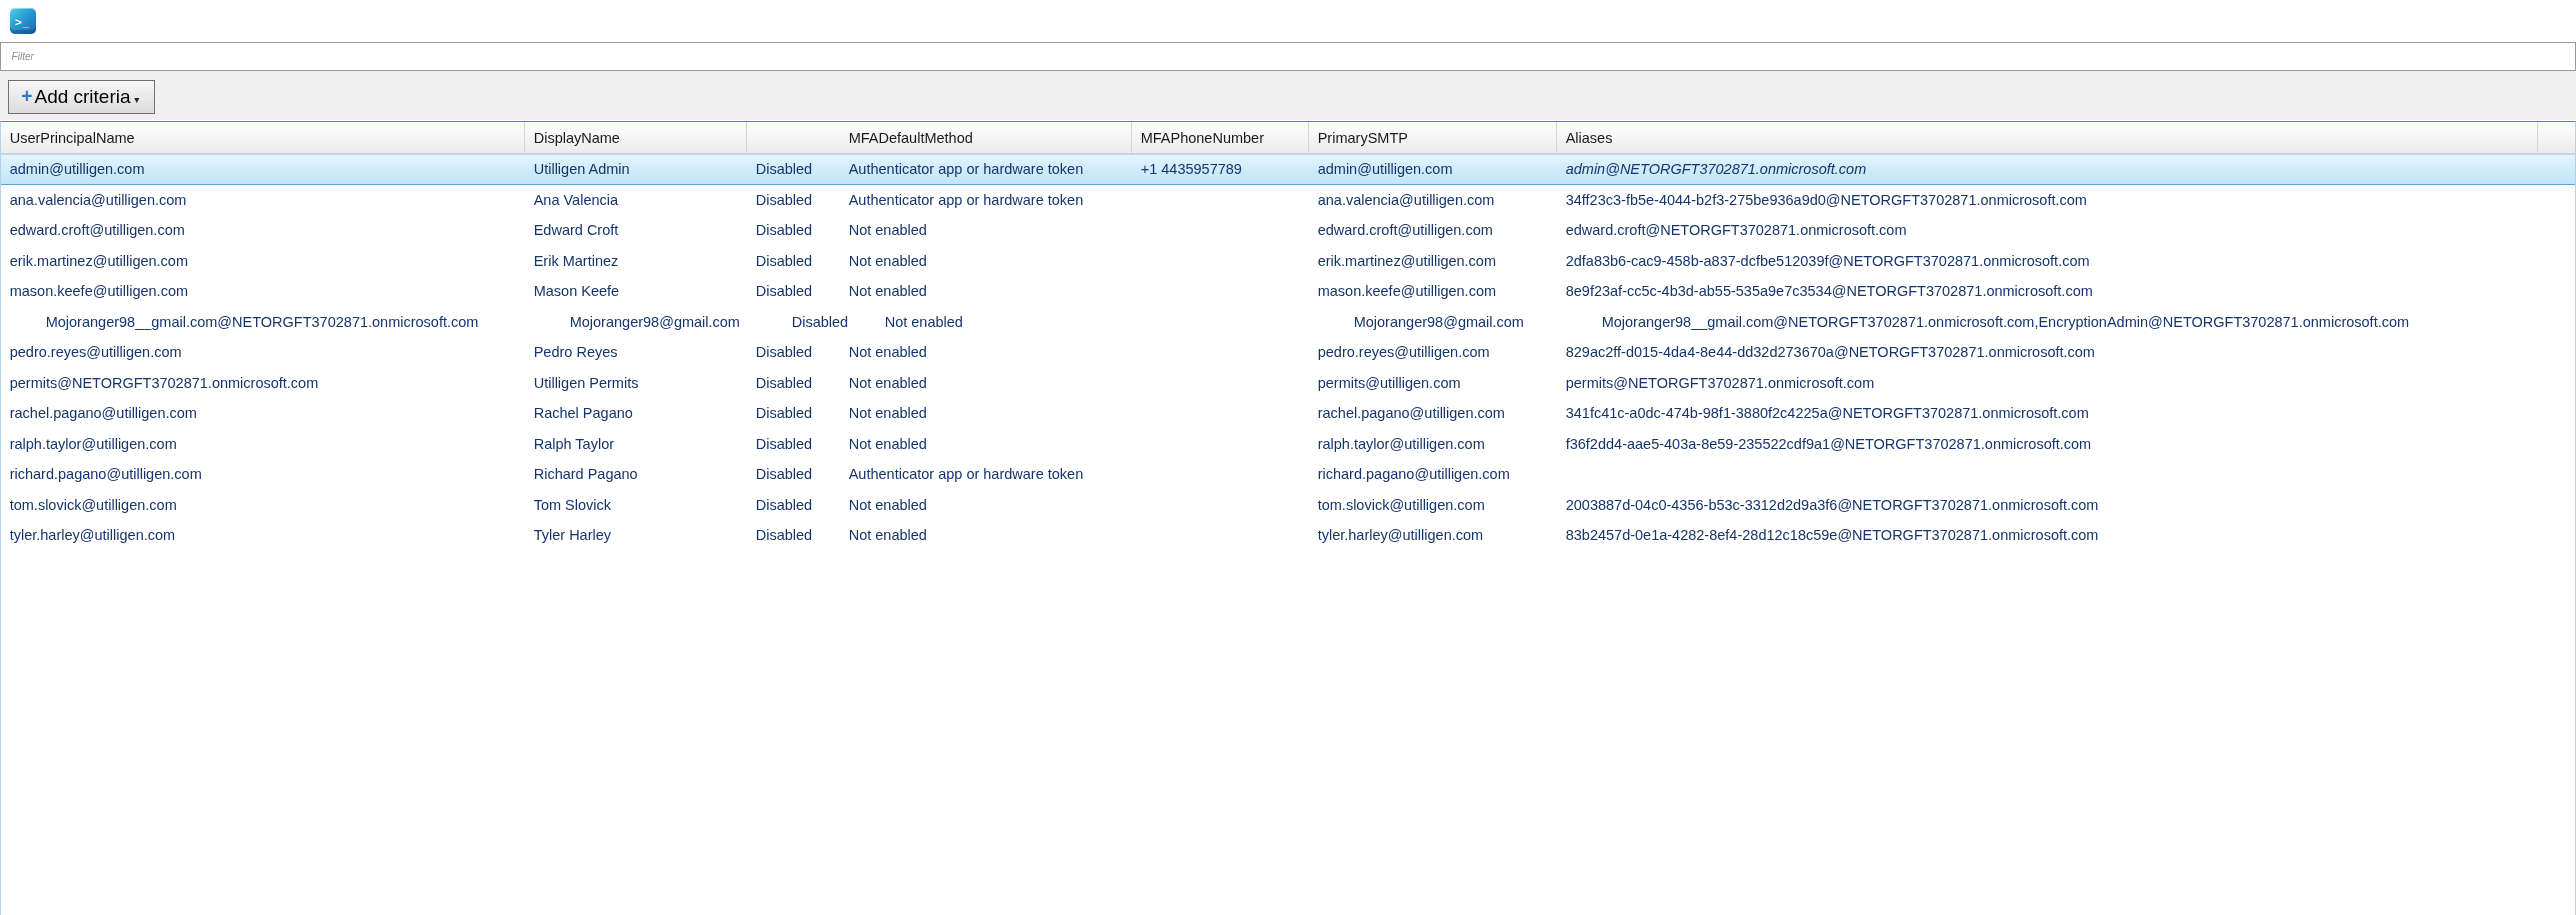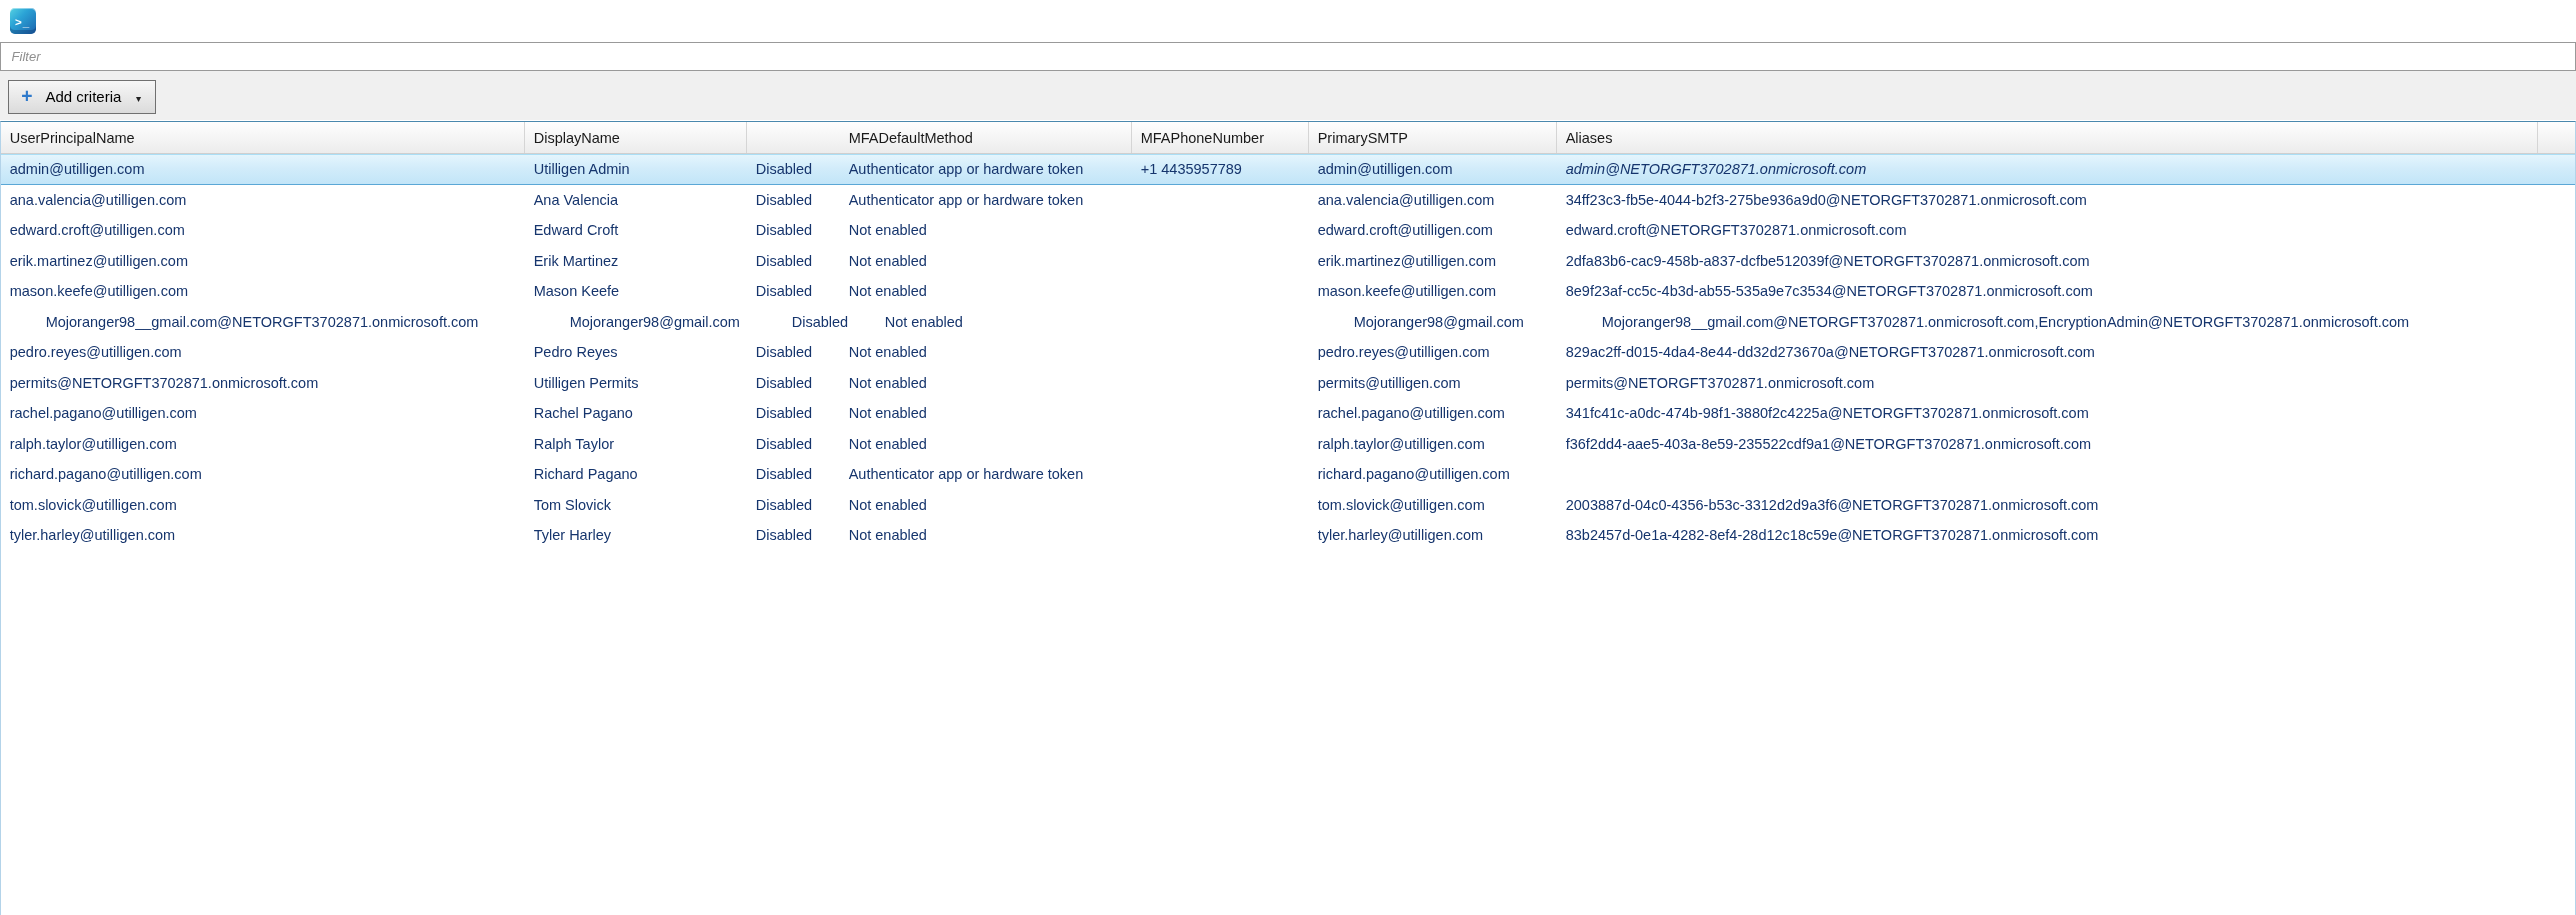--- a/index.html
+++ b/index.html
@@ -12,29 +12,29 @@
             display:flex;align-items:center;padding-left:9.7px;box-sizing:border-box;}
   .ps-icon{width:26px;height:26px;border-radius:4.8px;flex:0 0 auto;
            background:linear-gradient(135deg,#55d2e2 0%,#2ba3d6 38%,#1b63ad 100%);
            box-shadow:inset 0 -3.9px 0 rgba(10,30,80,.28), inset 0 1px 0 rgba(255,255,255,.45);
            display:flex;align-items:center;justify-content:center;}
   .ps-glyph::before{content:">_";color:#fff;font-weight:bold;font-size:11.6px;letter-spacing:1px;}
   .title-text{margin-left:11.6px;font-size:15px;color:#000;white-space:nowrap;}
 
   
   .filter-input{position:absolute;top:42px;left:0;width:2576px;height:29px;box-sizing:border-box;
-                border:1px solid #999;background:#fff;padding:0 10.6px;font-size:13px;
+                border:1px solid #999;background:#fff;padding:0 10.6px;font-size:10px;
                 font-family:"Liberation Sans",sans-serif;outline:none;color:#222;}
   .filter-input::placeholder{font-style:italic;color:#8f8f8f;}
 
   
   .toolbar{position:absolute;top:71px;left:0;right:0;height:49px;background:#f0f0f0;}
   .add-criteria{position:absolute;left:7.7px;top:8.7px;height:34px;display:flex;align-items:center;
-                gap:13px;padding:0 12.5px;background:linear-gradient(#f7f7f7,#dbdbdb);
-                border:1px solid #707070;font-size:15px;color:#000;
+                gap:2px;padding:0 12.5px;background:linear-gradient(#f7f7f7,#dbdbdb);
+                border:1px solid #707070;font-size:19px;color:#000;
                 font-family:"Liberation Sans",sans-serif;cursor:default;}
   .plus-icon{color:var(--accent-plus,#2f7acb);font-weight:bold;font-size:19.3px;line-height:1;}
   .plus-icon::before{content:"+";}
   .caret-icon::before{content:"▼";font-size:8.7px;color:#222;}
 
   
   .grid{position:absolute;top:121px;left:0;right:0;bottom:0;background:#fff;box-sizing:border-box;
         border-top:1.9px solid var(--grid-top,#4a88ad);
         border-left:1.9px solid var(--grid-side,#b3d3e9);
         border-right:1.9px solid var(--grid-side,#b3d3e9);

